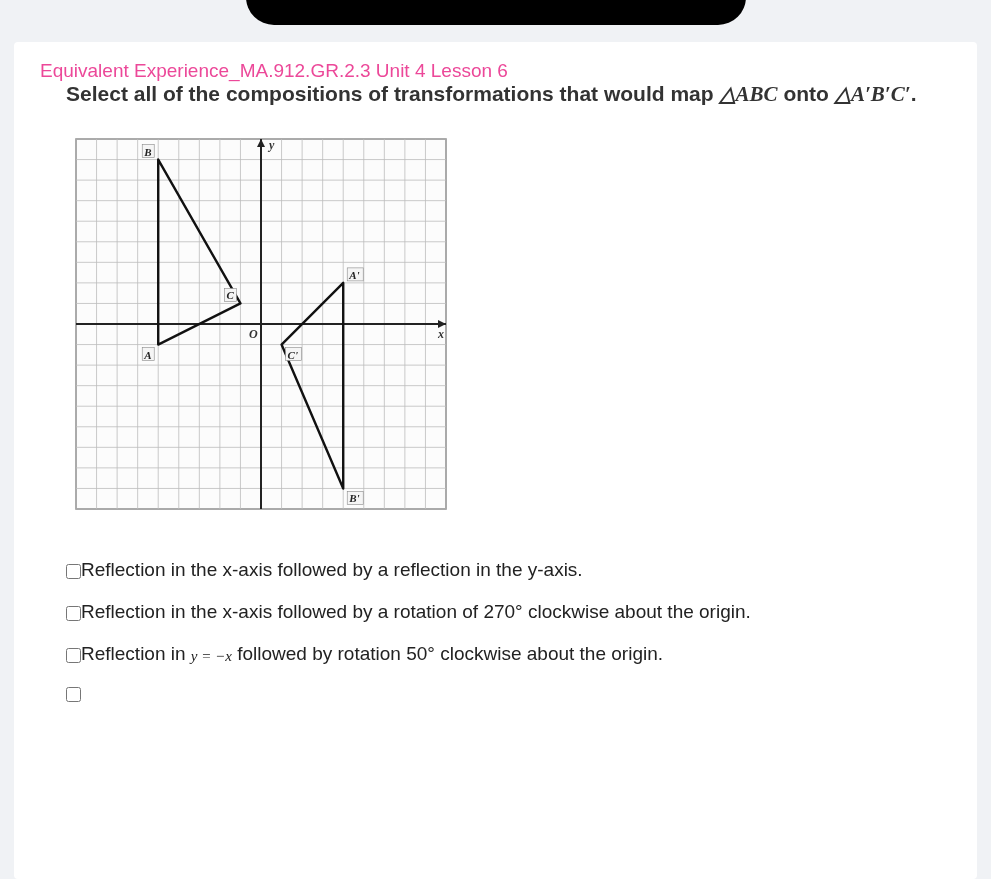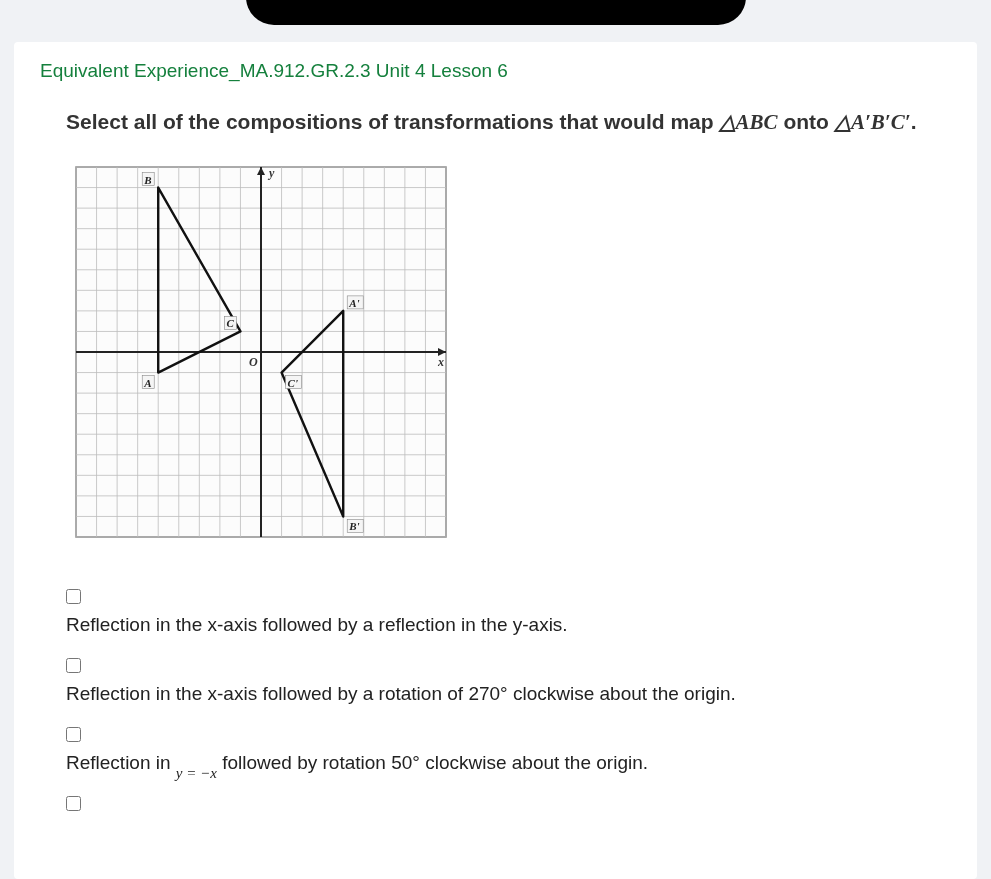--- a/index.html
+++ b/index.html
@@ -26,22 +26,21 @@
     top: 42px;
     left: 14px;
     right: 14px;
     bottom: 0;
     background: #fff;
     border-radius: 4px;
     padding: 18px 26px 24px 26px;
   }
   .assignment-title {
     font-size: 19px;
-    color: #15803d;
-    margin-bottom: 28px;
+    color: #ec4899;
     font-weight: 400;
   }
   .progress-row {
     display: flex;
     justify-content: space-between;
     align-items: center;
     margin-bottom: 32px;
   }
   .progress-text {
     font-size: 14px;
@@ -69,31 +68,30 @@
     margin-bottom: 22px;
   }
   .math-it { font-style: italic; font-family: 'Times New Roman', serif; }
   .graph-wrap {
     margin: 0 0 30px 0;
   }
   .graph-wrap svg { display: block; }
   .options { margin-top: 10px; }
   .option-row {
     display: flex;
+    align-items: center;
     padding: 10px 0;
     font-size: 19px;
     color: #222;
-    gap: 10px;
-    flex-direction: column;
   }
   .option-row input[type="checkbox"] {
     width: 15px; height: 15px;
     margin-top: 2px;
   }
-  .small-math { font-family: 'Times New Roman', serif; font-style: italic; font-size: 15px; position: relative; top:9px;}
+  .small-math { font-family: 'Times New Roman', serif; font-style: italic; font-size: 15px; position: relative; top:1px;}
 </style>
 </head>
 <body>
 
 <div class="video-stub"></div>
 
 <div class="card">
 
   <div class="assignment-title">Equivalent Experience_MA.912.GR.2.3 Unit 4 Lesson 6</div>
 

